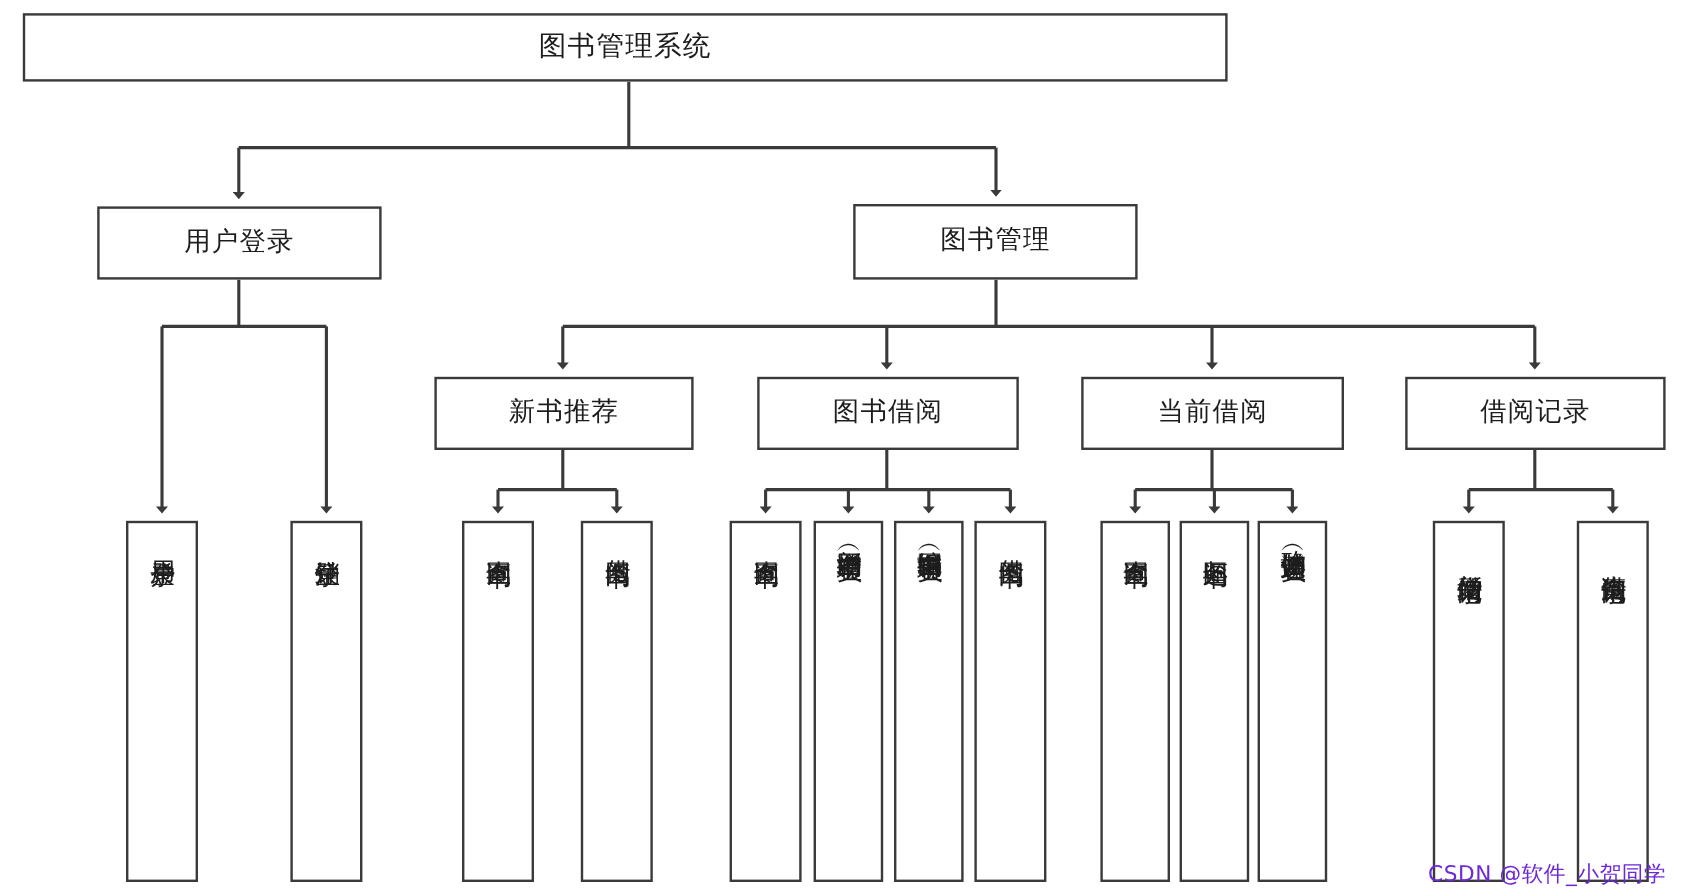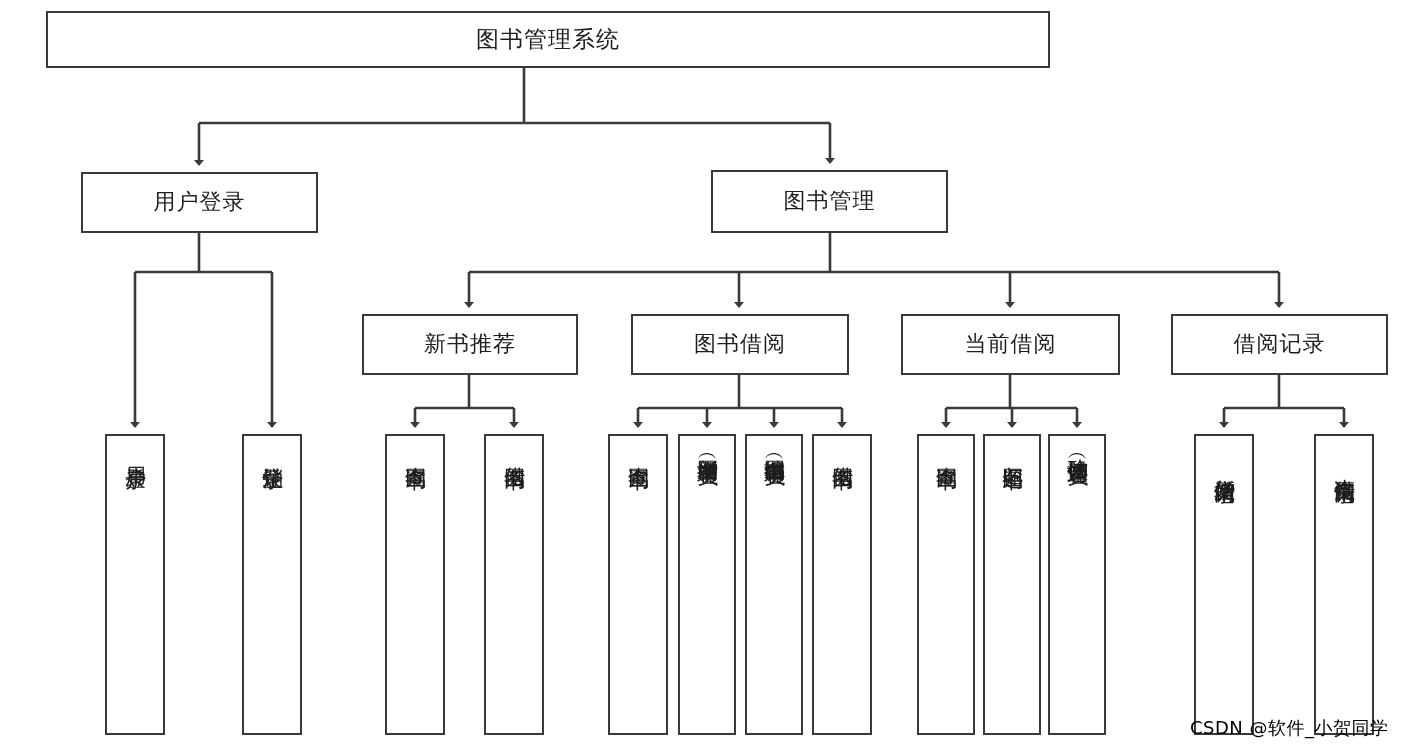--- a/index.html
+++ b/index.html
@@ -49,26 +49,25 @@
   }
   .node.vert .vlabel {
     writing-mode: vertical-rl;
     text-orientation: upright;
     display: block;
     white-space: nowrap;
     letter-spacing: 1px;
   }
   .node.title {
     font-size: 23px;
-    margin-left: 27px;
   }
   .watermark {
     position: absolute;
     font-size: 18px;
-    color: #000000;
+    color: #6d28d9;
     letter-spacing: 0.5px;
     white-space: nowrap;
     pointer-events: none;
   }
 </style>
 </head>
 <body>
 
 <div id="canvas">
 

